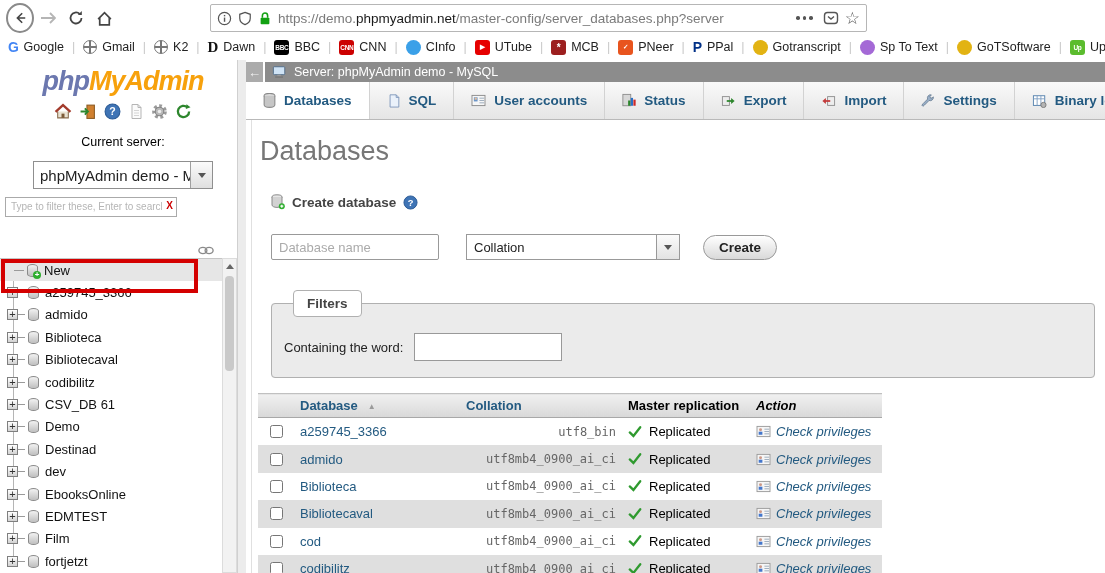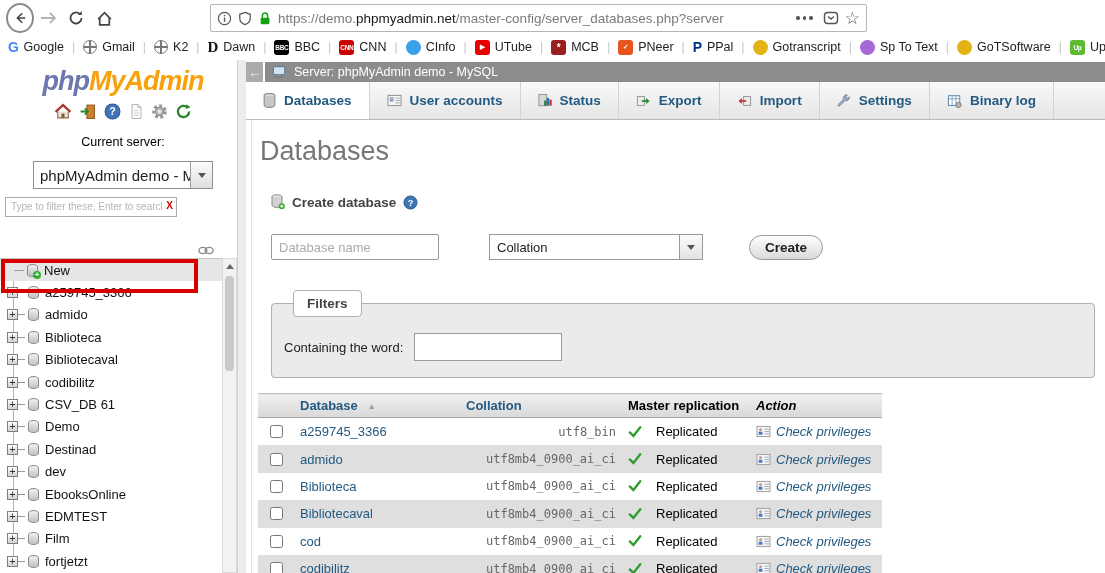--- a/index.html
+++ b/index.html
@@ -89,21 +89,21 @@
   .topbar{display:flex;height:20px;margin-top:2px;}
   .collapse{width:17px;background:#ababab;color:#f2f2f2;font-size:13px;display:flex;align-items:center;justify-content:center;cursor:pointer;}
   .serverbar{flex:1;margin-left:2px;background:#8c8c8c;color:#fff;font-size:12.5px;display:flex;align-items:center;gap:7px;padding-left:7px;}
   .tabsbar{height:37px;background:linear-gradient(#f9f9f9,#e5e5e5);border-bottom:1px solid #b9b9b9;display:flex;overflow:hidden;}
   .tab{display:flex;align-items:center;gap:8px;padding:0 17px;border-right:1px solid #d2d2d2;
        font-size:13.5px;font-weight:bold;color:#235a81;cursor:pointer;white-space:nowrap;}
   .tab.active{background:#fff;}
   .content{margin-left:5px;border-left:1px solid #e0e0e0;padding:2px 0 0 6px;}
   h2.pagetitle{margin:14px 0 0 2px;font-size:27px;font-weight:normal;color:#777;}
   .create-title{display:flex;align-items:center;gap:7px;margin:27px 0 0 13px;font-size:13.5px;font-weight:bold;color:#444;}
-  .createform{display:flex;align-items:center;margin:24px 11px 0 13px;gap:23px;}
+  .createform{display:flex;align-items:center;margin:24px 11px 0 13px;}
   .dbname{width:168px;height:26px;border:1px solid #999;border-radius:2px;padding:0 7px;font-size:13px;
           font-family:"Liberation Sans",sans-serif;box-sizing:border-box;}
   .dbname::placeholder{color:#ababab;}
   .collsel{margin-left:27px;width:214px;height:26px;border:1px solid #999;display:flex;align-items:center;background:#fff;cursor:pointer;box-sizing:border-box;}
   .collsel .val{flex:1;font-size:13px;color:#222;padding-left:7px;}
   .collsel .arr{width:22px;height:100%;border-left:1px solid #999;background:linear-gradient(#fbfbfb,#e3e3e3);
                 display:flex;align-items:center;justify-content:center;}
   .createbtn{margin-left:23px;padding:4px 15px;border:1px solid #999;border-radius:13px;
              background:linear-gradient(#ffffff,#d9d9d9);font-size:13.5px;font-weight:bold;color:#222;cursor:pointer;
              font-family:"Liberation Sans",sans-serif;}
@@ -120,21 +120,21 @@
   .sortarr{color:#9a9a9a;font-size:8px;margin-left:10px;vertical-align:1px;}
   table.dbs td{padding:0 6px;height:27.4px;}
   table.dbs tbody tr:nth-child(even){background:#dfdfdf;}
   .c-check{width:24px;text-align:center;}
   .c-name{width:154px;}
   .c-coll{width:150px;}
   .c-repl{width:116px;}
   .c-act{width:120px;font-style:italic;}
   a.dblink{color:#235a81;text-decoration:none;cursor:pointer;}
   td.c-coll{font-family:"DejaVu Sans Mono","Liberation Mono",monospace;font-size:12px;color:#666;text-align:right;padding-right:12px;}
-  .replwrap{display:flex;align-items:center;gap:14px;color:#000;}
+  .replwrap{display:flex;align-items:center;gap:7px;color:#000;}
   .actwrap{display:flex;align-items:center;gap:5px;}
   a.actlink{color:#235a81;text-decoration:none;cursor:pointer;}
   svg{display:block;}
 </style>
 </head>
 <body>
 
 <div class="stage">
 
   <div class="chrome">
@@ -456,20 +456,29 @@
 
       <div class="tabsbar">
         <span class="tab active">
           <span>
               <svg width="13" height="15" viewBox="0 0 12 14">
                 <ellipse cx="6" cy="2.6" rx="5" ry="2.2" fill="#dcdcdc" stroke="#8a8a8a"></ellipse>
                 <path d="M1 2.6v8.4c0 1.3 2.2 2.4 5 2.4s5-1.1 5-2.4V2.6" fill="#c6c6c6" stroke="#8a8a8a"></path>
               </svg>
             </span>
           <span>Databases</span>
+        </span>
+        <span class="tab">
+          <span>
+              <svg width="14" height="15" viewBox="0 0 16 16">
+                <path d="M3.5 1.5h7l3 3v11h-10z" fill="#eaf1fa" stroke="#7a92b8"></path>
+                <path d="M10.5 1.5v3h3" fill="none" stroke="#7a92b8"></path>
+              </svg>
+            </span>
+          <span>SQL</span>
         </span>
         <span class="tab">
           <span>
               <svg width="15" height="13" viewBox="0 0 16 14">
                 <rect x="1" y="1.5" width="14" height="11" fill="#f6f6f6" stroke="#8a8a8a"></rect>
                 <rect x="3" y="3.5" width="4" height="4.5" fill="#6b95c8"></rect>
                 <circle cx="5" cy="5" r="1.3" fill="#e8c09a"></circle>
                 <path d="M9 4.5h5M9 7h5M9 9.5h5" stroke="#9ab"></path>
               </svg>
             </span>

